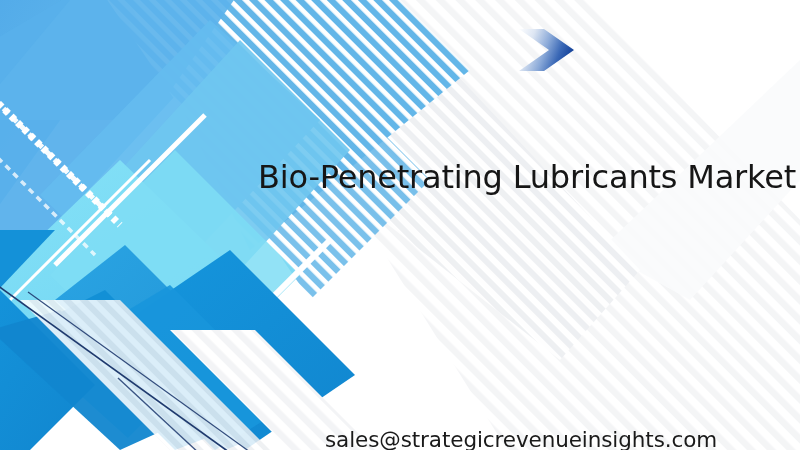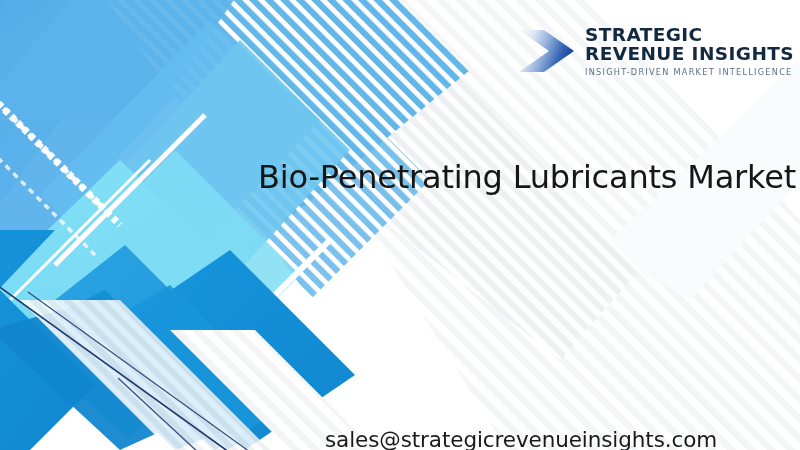--- a/index.html
+++ b/index.html
@@ -240,24 +240,19 @@
         <linearGradient id="gLogoMark" x1="0" y1="0.1" x2="1" y2="0.4">
           <stop offset="0%" stop-color="#fafcfe"></stop>
           <stop offset="25%" stop-color="#dde6f3"></stop>
           <stop offset="55%" stop-color="#8aa9d8"></stop>
           <stop offset="80%" stop-color="#3a68b6"></stop>
           <stop offset="100%" stop-color="#17459c"></stop>
         </linearGradient>
       </defs>
       <path d="M1 4 L26 4 L56 25 L26 46 L1 46 L31 25 Z" fill="url(#gLogoMark)"></path>
     </svg>
-    <div class="logo-text">
-      <div class="logo-line1">STRATEGIC</div>
-      <div class="logo-line2">REVENUE INSIGHTS</div>
-      <div class="logo-tagline">INSIGHT-DRIVEN MARKET INTELLIGENCE</div>
-    </div>
   </div>
 
   <div class="slide-title">Bio-Penetrating Lubricants Market</div>
 
   <div class="contact-email">sales@strategicrevenueinsights.com</div>
 
 </div>
 
 </body></html>

